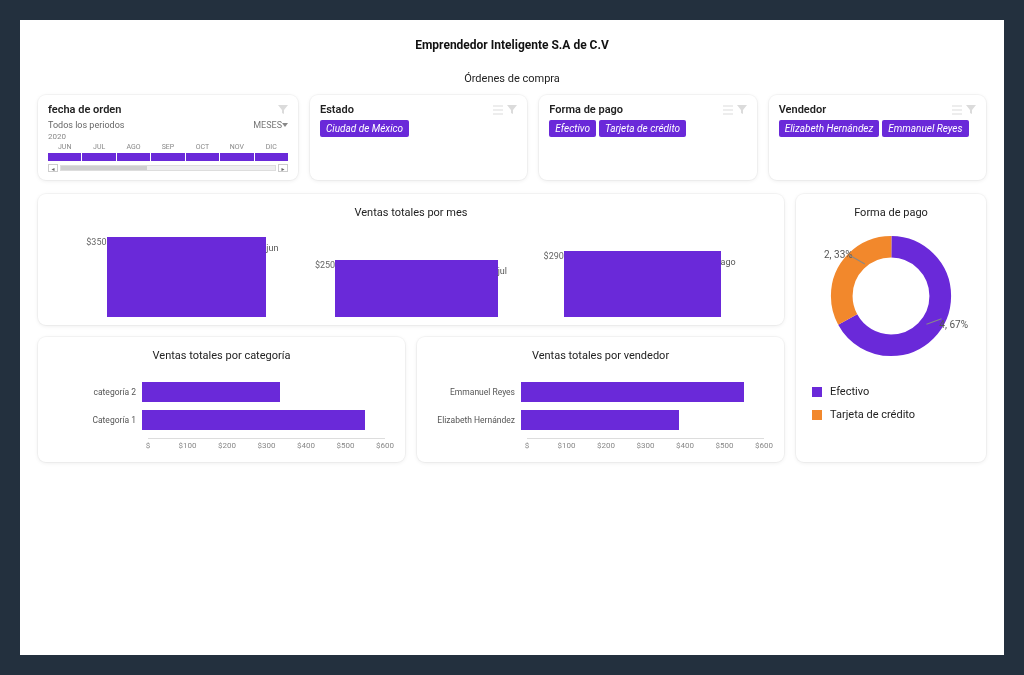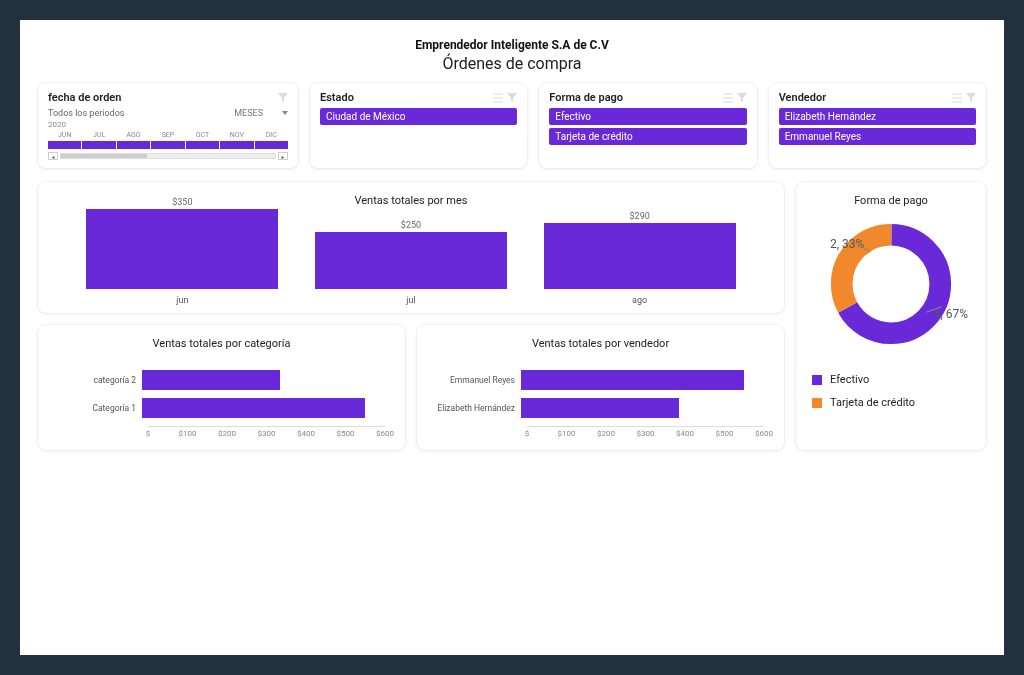--- a/index.html
+++ b/index.html
@@ -11,43 +11,43 @@
     padding:20px;
   }
   .sheet {
     background:#fff;
     width:100%; height:100%;
     padding:18px 18px 10px 18px;
     overflow:hidden;
   }
   .header { text-align:center; margin-bottom:10px; }
   .title { font-size:12px; font-weight:700; color:#111; }
-  .subtitle { font-size:16px; color:#222; margin-top:2px; }
+  .subtitle { font-size:11px; color:#222; margin-top:20px; }
 
   .filters-row { display:flex; gap:12px; margin-bottom:14px; }
   .card {
     background:#fff; border-radius:8px;
     box-shadow:0 1px 4px rgba(0,0,0,.08), 0 0 0 1px rgba(0,0,0,.03);
     padding:8px 10px;
   }
   .filter-card .hdr { display:flex; justify-content:space-between; margin-bottom:4px; }
   .filter-card .hdr .name { font-size:11px; font-weight:600; color:#222; }
   .filter-card .icons { display:flex; gap:4px; align-items:center; }
   .mini-icon { width:10px; height:10px; opacity:.35; }
-  .pill-list { display:flex; flex-direction:column; gap:3px; }
+  .pill-list { display:flex; flex-direction:row; gap:3px;font-style:italic; }
   .pill {
     background:#6a29d9; color:#fff; font-size:10px;
     padding:3px 6px; border-radius:2px; white-space:nowrap;
     overflow:hidden; text-overflow:ellipsis;
   }
 
   
   .fecha { width:260px; }
   .fecha .meta { display:flex; justify-content:space-between; font-size:9px; color:#666; margin-top:2px; }
-  .fecha .meses { color:#777; display:flex; align-items:center; gap:19px;text-align:right; }
+  .fecha .meses { color:#777; display:flex; align-items:center; gap:0;text-align:right; }
   .fecha .year { font-size:8px; color:#888; margin-top:2px; }
   .fecha .months-row { display:flex; gap:1px; margin-top:2px; }
   .fecha .mcell { flex:1; text-align:center; }
   .fecha .mlbl { font-size:7px; color:#888; }
   .fecha .mbar { height:8px; background:#6a29d9; margin-top:2px; }
   .fecha .scroll { display:flex; align-items:center; gap:2px; margin-top:3px; }
   .fecha .sbtn { width:10px; height:8px; border:1px solid #ccc; font-size:6px; display:flex; align-items:center; justify-content:center; color:#666; }
   .fecha .strack { flex:1; height:6px; background:#eee; border:1px solid #ddd; position:relative; }
   .fecha .sthumb { position:absolute; left:0; top:0; height:100%; width:40%; background:#cfcfcf; }
 
@@ -55,41 +55,41 @@
 
   
   .grid-2 { display:flex; gap:12px; }
   .col-main { flex:1; display:flex; flex-direction:column; gap:12px; }
   .col-side { width:190px; display:flex; flex-direction:column; gap:12px; }
 
   .chart-card .ctitle { text-align:center; font-size:11px; color:#222; margin:4px 0 8px; }
 
   
   .vbars { display:flex; align-items:flex-end; justify-content:space-around; height:90px; padding:0 20px; }
-  .vbar-wrap { display:flex; flex-direction:column; align-items:center; width:28%; }
+  .vbar-wrap { display:flex; flex-direction:row; width:28%; }
   .vbar-val { font-size:9px; color:#666; margin-bottom:2px; }
   .vbar { width:100%; background:#6a29d9; }
   .vbar-lbl { font-size:9px; color:#555; margin-top:6px; }
 
   .row-2 { display:flex; gap:12px;align-items:center; }
   .row-2 .card { flex:1; }
 
   
   .hchart { padding:4px 10px 4px 4px; }
   .hrow { display:flex; align-items:center; margin:8px 0; }
   .hrow .hlbl { width:90px; font-size:8.5px; color:#555; text-align:right; padding-right:6px; }
   .hrow .htrack { flex:1; position:relative; height:20px; }
   .hrow .hbar { position:absolute; left:0; top:0; height:100%; background:#6a29d9; }
   .haxis { display:flex; margin-left:96px; margin-top:4px; border-top:1px solid #ddd; position:relative; }
   .haxis .tick { font-size:8px; color:#888; position:absolute; top:2px; transform:translateX(-50%); }
 
   
   .donut-card { display:flex; flex-direction:column; align-items:center; }
   .donut-wrap { position:relative; width:130px; height:130px; margin-top:4px; }
-  .donut-lbl { position:absolute; font-size:12px; color:#555; white-space:nowrap;margin-left:6px; }
+  .donut-lbl { position:absolute; font-size:10px; color:#555; white-space:nowrap; }
   .legend { margin-top:14px; align-self:stretch; padding:0 6px 6px; }
   .legend-item { display:flex; align-items:center; gap:8px; font-size:11px; color:#222; margin:10px 0; }
   .swatch { width:10px; height:10px; display:inline-block; }
 
   .caret-down { width:0;height:0;border-left:3px solid transparent;border-right:3px solid transparent;border-top:4px solid #888; display:inline-block; }
 </style>
 </head>
 <body>
 
 <div class="sheet">

